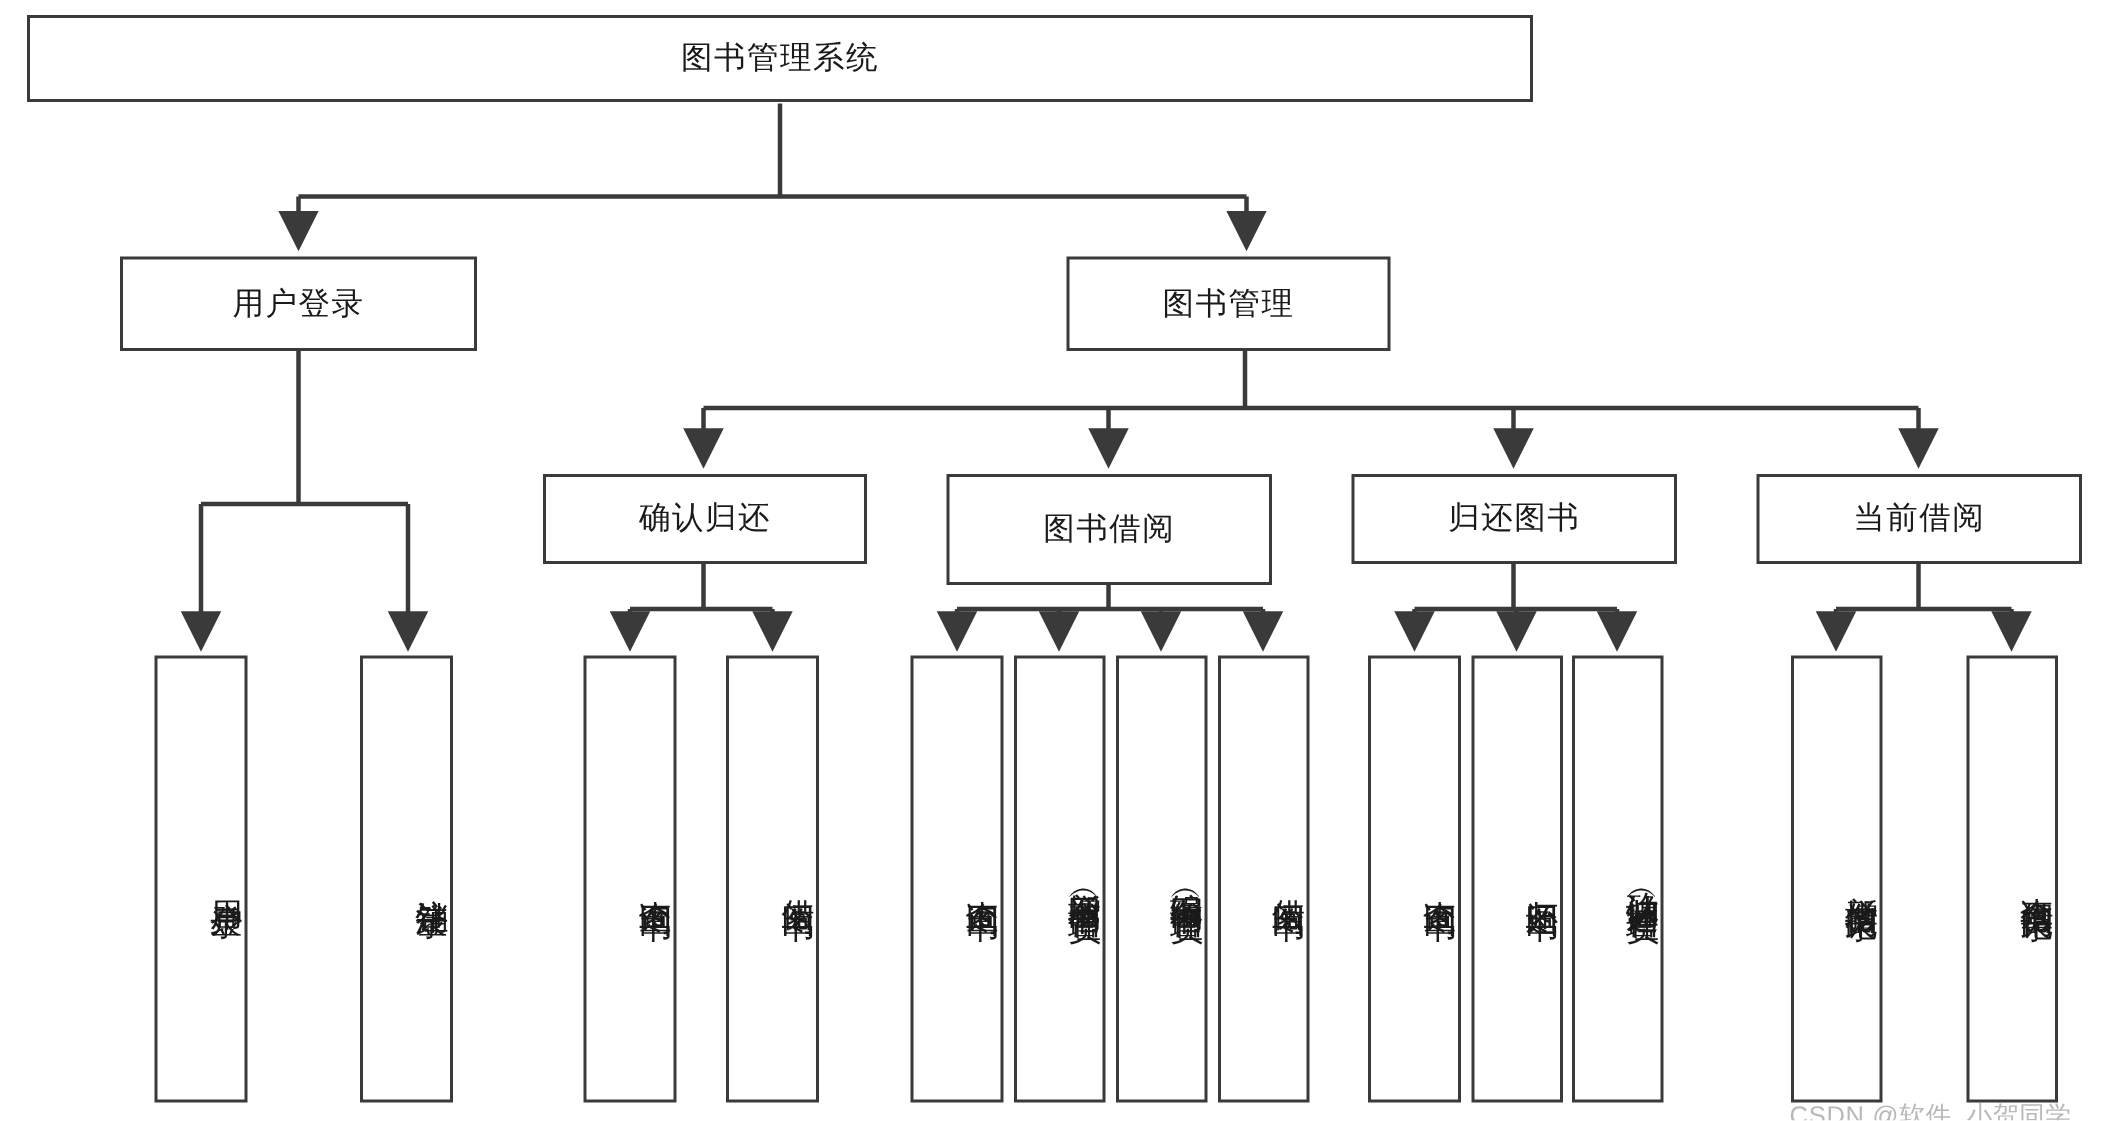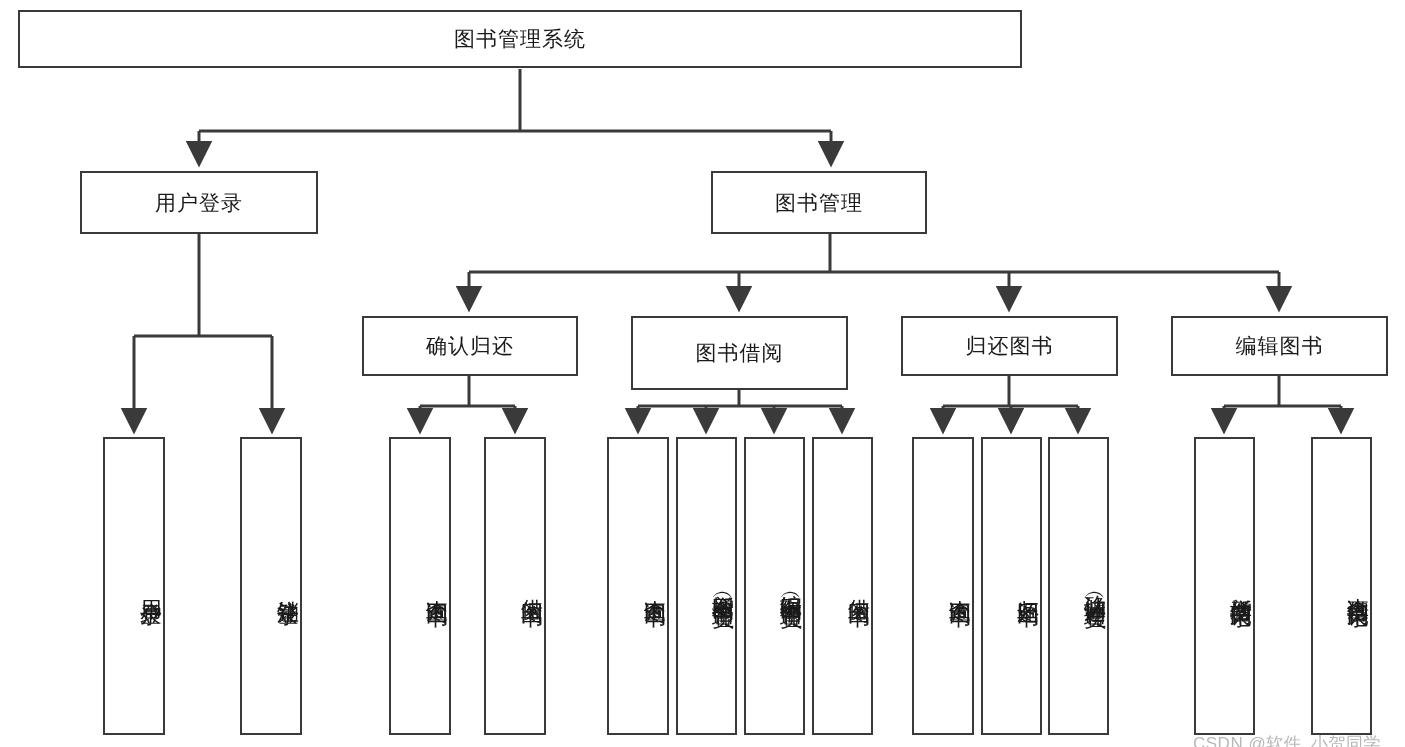--- a/index.html
+++ b/index.html
@@ -136,21 +136,21 @@
   <div class="node horizontal" style="left:362px; top:316px; width:216px; height:60px;">
     <span class="label">确认归还</span>
   </div>
   <div class="node horizontal" style="left:631px; top:316px; width:217px; height:74px;">
     <span class="label">图书借阅</span>
   </div>
   <div class="node horizontal" style="left:901px; top:316px; width:217px; height:60px;">
     <span class="label">归还图书</span>
   </div>
   <div class="node horizontal" style="left:1171px; top:316px; width:217px; height:60px;">
-    <span class="label">编辑图书</span>
+    <span class="label">当前借阅</span>
   </div>
 
   <div class="node vertical" style="left:103px; top:437px; width:62px; height:298px;">
     <span class="label">用户登录</span>
   </div>
   <div class="node vertical" style="left:240px; top:437px; width:62px; height:298px;">
     <span class="label">注销登录</span>
   </div>
 
   <div class="node vertical" style="left:389px; top:437px; width:62px; height:298px;">

